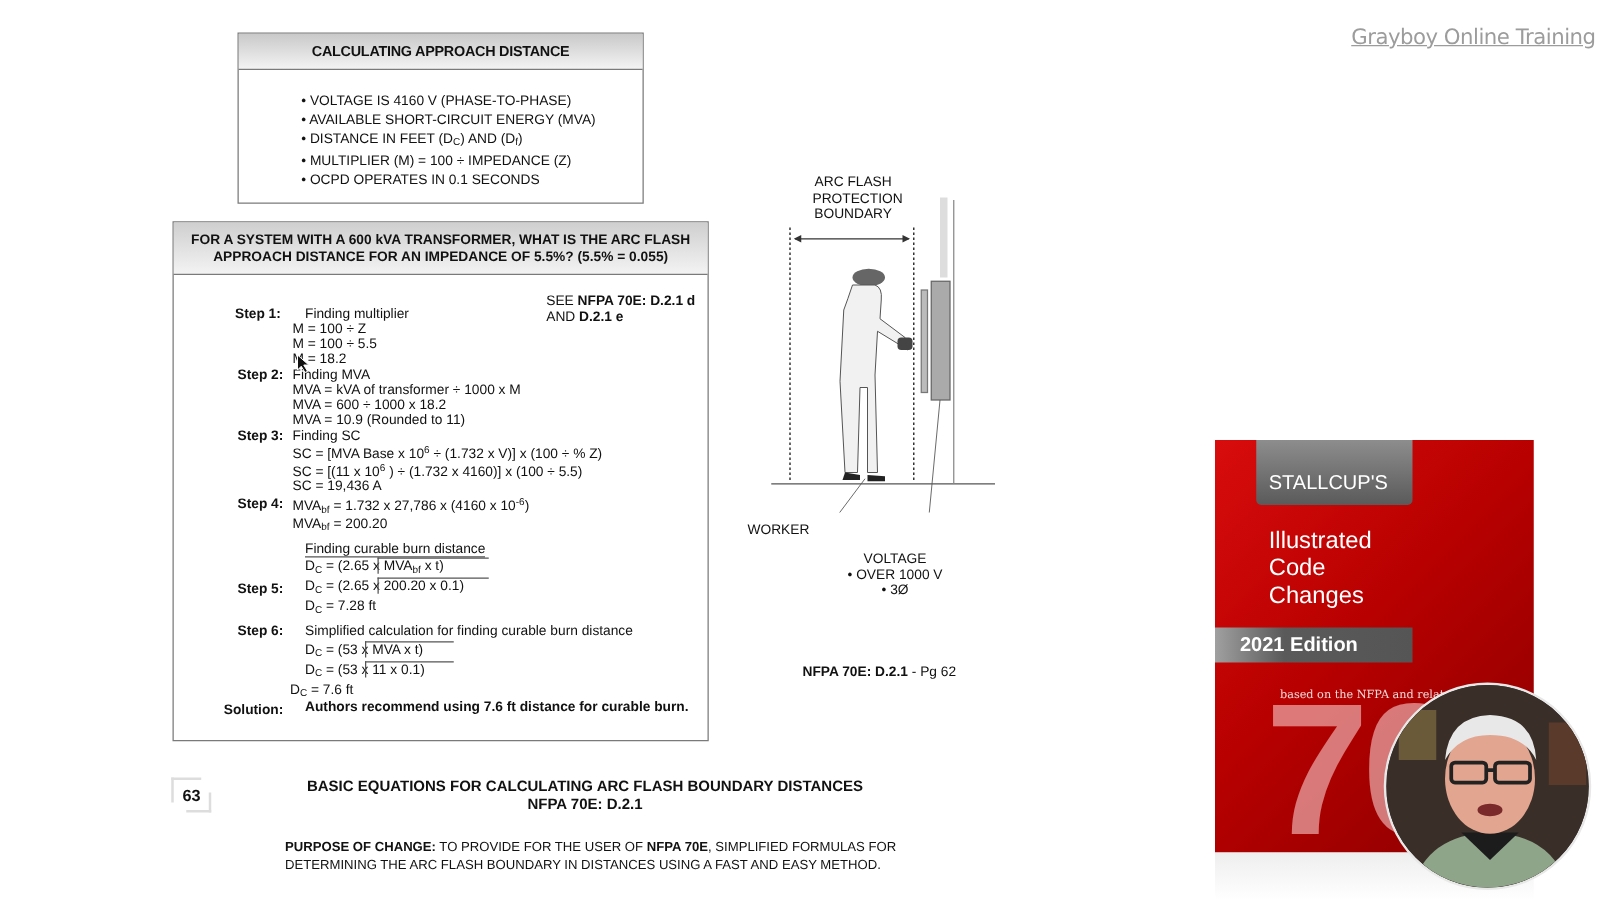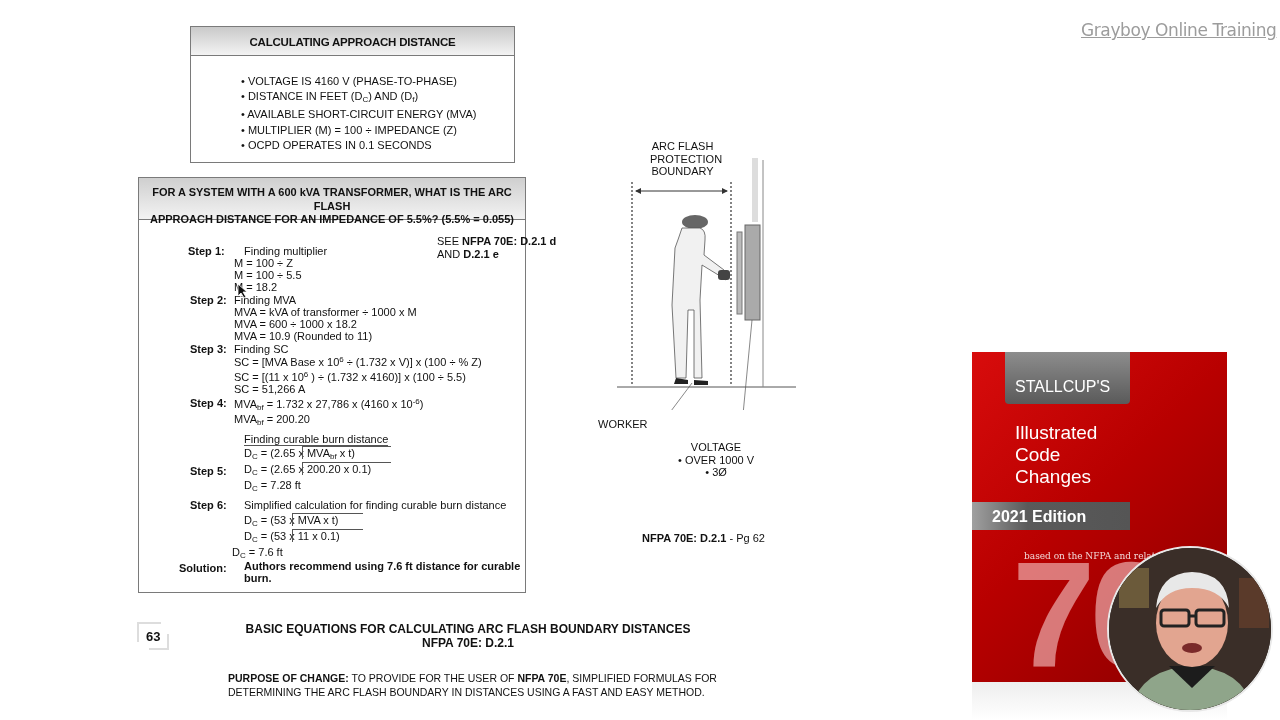--- a/index.html
+++ b/index.html
@@ -10,21 +10,21 @@
   
   .box1 { left:190px; top:26px; width:325px; height:137px; border:1px solid #7a7a7a; box-sizing:border-box; background:#fff; }
   .box1 .hdr { height:28px; border-bottom:1px solid #7a7a7a; background:linear-gradient(#c9c9c9,#f3f3f3);
                font-weight:bold; font-size:11.5px; text-align:center; line-height:30px; letter-spacing:-0.2px; }
   .box1 ul { list-style:none; margin:0; padding:18px 0 0 50px; font-size:11px; line-height:15.2px; }
   .box1 li::before { content:"• "; }
   sub.s { font-size:8px; vertical-align:-2px; }
   sup.s { font-size:8px; vertical-align:4px; }
 
   
-  .box2 { left:138px; top:177px; width:388px; height:416px; border:1px solid #7a7a7a; box-sizing:border-box; background:#fff; }
+  .box2 { left:138px; top:177px; width:429px; height:416px; border:1px solid #7a7a7a; box-sizing:border-box; background:#fff; }
   .box2 .hdr { height:42px; border-bottom:1px solid #7a7a7a; background:linear-gradient(#cfcfcf,#f3f3f3);
                font-weight:bold; font-size:11px; text-align:center; line-height:13.5px; padding-top:8px; box-sizing:border-box; }
   .lbl { font-weight:bold; font-size:11px; position:absolute; }
   .ln { font-size:11px; position:absolute; white-space:nowrap; }
   .rad { border-top:1px solid #555; border-left:1px solid #555; position:absolute; height:12px; }
 
   
   .dtext { font-size:11px; position:absolute; line-height:12.5px; white-space:nowrap; }
 
   .watermark { left:1081px; top:20px; font-size:17px; color:#9c9c9c; text-decoration:underline; letter-spacing:-0.4px; font-family:"DejaVu Sans", sans-serif; }
@@ -45,22 +45,22 @@
 </style>
 </head>
 <body>
 
 <div class="abs watermark">Grayboy Online Training</div>
 
 <div class="abs box1">
   <div class="hdr">CALCULATING APPROACH DISTANCE</div>
   <ul>
     <li>VOLTAGE IS 4160 V (PHASE-TO-PHASE)</li>
+    <li>AVAILABLE SHORT-CIRCUIT ENERGY (MVA)</li>
     <li><span>DISTANCE IN FEET (D</span><sub class="s">C</sub><span>) AND (D</span><sub class="s">f</sub><span>)</span></li>
-    <li>AVAILABLE SHORT-CIRCUIT ENERGY (MVA)</li>
     <li>MULTIPLIER (M) = 100 ÷ IMPEDANCE (Z)</li>
     <li>OCPD OPERATES IN 0.1 SECONDS</li>
   </ul>
 </div>
 
 <div class="abs box2">
   <div class="hdr">
     <div>FOR A SYSTEM WITH A 600 kVA TRANSFORMER, WHAT IS THE ARC FLASH</div>
     <div>APPROACH DISTANCE FOR AN IMPEDANCE OF 5.5%? (5.5% = 0.055)</div>
   </div>
@@ -78,21 +78,21 @@
   <div class="lbl" style="left:51px;top:116px;">Step 2:</div>
   <div class="ln" style="left:95px;top:116px;text-align:center;">Finding MVA</div>
   <div class="ln" style="left:95px;top:128px;">MVA = kVA of transformer ÷ 1000 x M</div>
   <div class="ln" style="left:95px;top:140px;">MVA = 600 ÷ 1000 x 18.2</div>
   <div class="ln" style="left:95px;top:152px;">MVA = 10.9 (Rounded to 11)</div>
 
   <div class="lbl" style="left:51px;top:165px;">Step 3:</div>
   <div class="ln" style="left:95px;top:165px;">Finding SC</div>
   <div class="ln" style="left:95px;top:177px;"><span>SC = [MVA Base x 10</span><sup class="s">6</sup><span> ÷ (1.732 x V)] x (100 ÷ % Z)</span></div>
   <div class="ln" style="left:95px;top:192px;"><span>SC = [(11 x 10</span><sup class="s">6</sup><span> ) ÷ (1.732 x 4160)] x (100 ÷ 5.5)</span></div>
-  <div class="ln" style="left:95px;top:205px;">SC = 51,266 A</div>
+  <div class="ln" style="left:95px;top:205px;">SC = 19,436 A</div>
 
   <div class="lbl" style="left:51px;top:219px;">Step 4:</div>
   <div class="ln" style="left:95px;top:219px;"><span>MVA</span><sub class="s">bf</sub><span> = 1.732 x 27,786 x (4160 x 10</span><sup class="s">-6</sup><span>)</span></div>
   <div class="ln" style="left:95px;top:235px;"><span>MVA</span><sub class="s">bf</sub><span> = 200.20</span></div>
 
   <div class="lbl" style="left:51px;top:255px;margin-top:32px;">Step 5:</div>
   <div class="ln" style="left:105px;top:255px;border-bottom:1px solid #555;">Finding curable burn distance</div>
   <div class="ln" style="left:105px;top:269px;"><span>D</span><sub class="s">C</sub> <span>=     (2.65 x MVA</span><sub class="s">bf</sub><span> x t)</span></div>
   <div class="rad" style="left:163px;top:268px;width:88px;"></div>
   <div class="ln" style="left:105px;top:285px;"><span>D</span><sub class="s">C</sub> <span>=     (2.65 x 200.20 x 0.1)</span></div>

